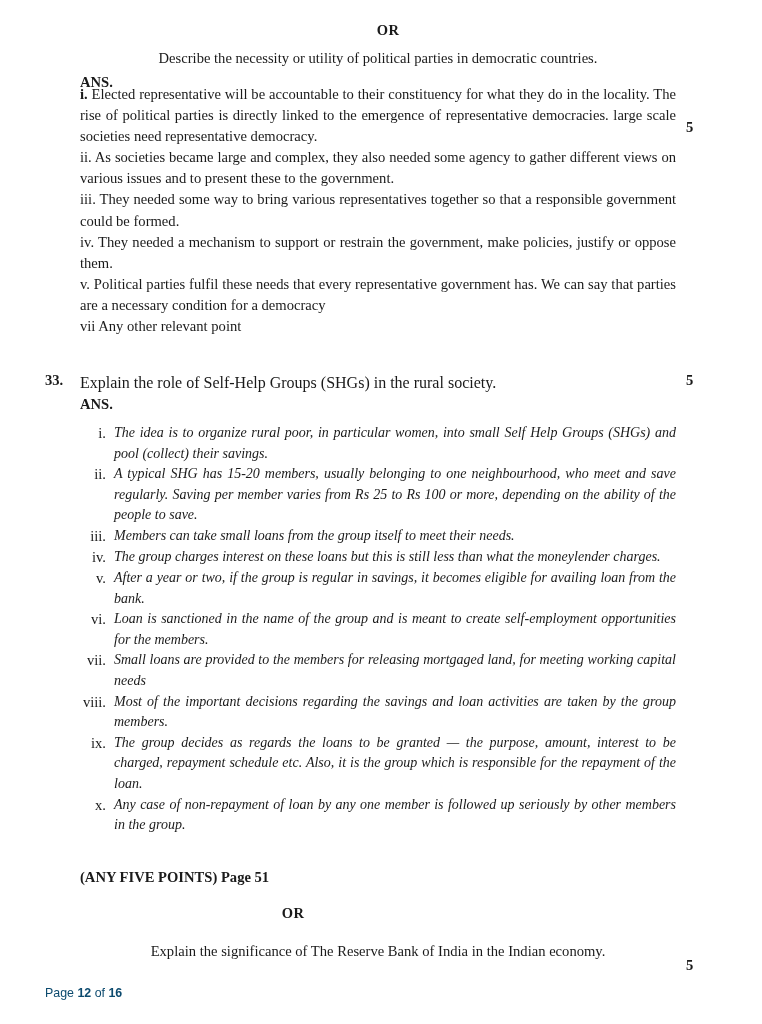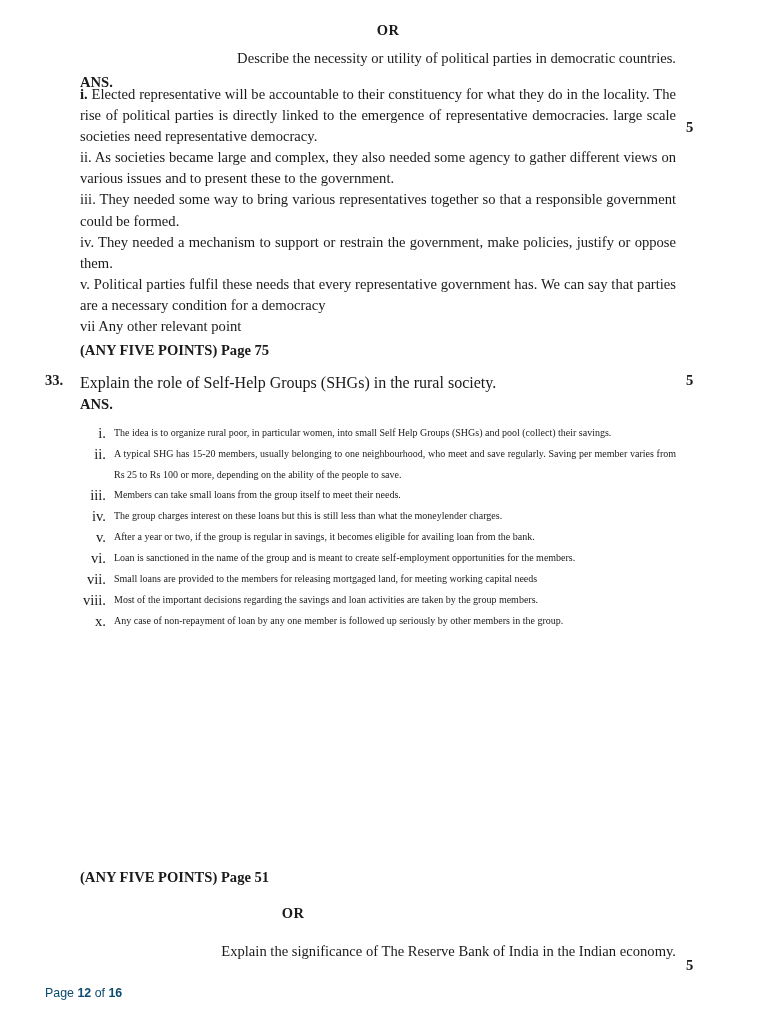--- a/index.html
+++ b/index.html
@@ -40,21 +40,21 @@
     width: 100px;
   }
 
   .para {
     position: absolute;
     font-size: 14.6px;
     line-height: 21.1px;
     text-align: justify;
     text-justify: inter-word;
   }
-  .para.nojust { text-align: right; }
+  .para.nojust { text-align: center; }
 
   .lead-q {
     left: 80px;
     top: 48px;
     width: 596px;
   }
 
   .ans-label {
     position: absolute;
     left: 80px;
@@ -119,24 +119,25 @@
     position: absolute;
     left: 0;
     top: 0;
     width: 26px;
     text-align: right;
     font-size: 14.6px;
     line-height: 20.6px;
   }
   .rl-body {
     margin-left: 34px;
-    font-size: 10px;
+    font-size: 14px;
     line-height: 20.6px;
     text-align: justify;
     text-justify: inter-word;
+    font-style: italic;
   }
   .rl-body.nojust { text-align: left; }
 
   
   .mark {
     position: absolute;
     font-weight: bold;
     font-size: 14.6px;
     text-align: left;
   }
@@ -182,21 +183,20 @@
     <span>iv.</span>
     <span>They needed a mechanism to support or restrain the government, make policies, justify or oppose them.</span><br>
     <span>v.</span>
     <span>Political parties fulfil these needs that every representative government has. We can say that parties are a necessary condition for a democracy</span><br>
     <span>vii</span>
     <span>Any other relevant point</span>
   </div>
 
   <div class="mark mark-1">5</div>
 
-  <div class="five-points fp-1">(ANY FIVE POINTS) Page 75</div>
 
   <div class="q-row">
     <span class="q-num">33.</span>
     <span class="q-text">Explain the role of Self-Help Groups (SHGs) in the rural society.</span>
   </div>
   <div class="mark mark-2">5</div>
 
   <div class="ans-label ans-2">ANS.</div>
 
   <div class="roman-list">
@@ -234,20 +234,24 @@
     <div class="rl-item">
       <span class="rl-marker">vii.</span>
       <div class="rl-body">Small loans are provided to the members for releasing mortgaged land, for meeting working capital needs</div>
     </div>
 
     <div class="rl-item">
       <span class="rl-marker">viii.</span>
       <div class="rl-body">Most of the important decisions regarding the savings and loan activities are taken by the group members.</div>
     </div>
 
+    <div class="rl-item">
+      <span class="rl-marker">ix.</span>
+      <div class="rl-body">The group decides as regards the loans to be granted — the purpose, amount, interest to be charged, repayment schedule etc. Also, it is the group which is responsible for the repayment of the loan.</div>
+    </div>
 
     <div class="rl-item">
       <span class="rl-marker">x.</span>
       <div class="rl-body">Any case of non-repayment of loan by any one member is followed up seriously by other members in the group.</div>
     </div>
 
 
   </div>
 
   <div class="five-points fp-2">(ANY FIVE POINTS) Page 51</div>

